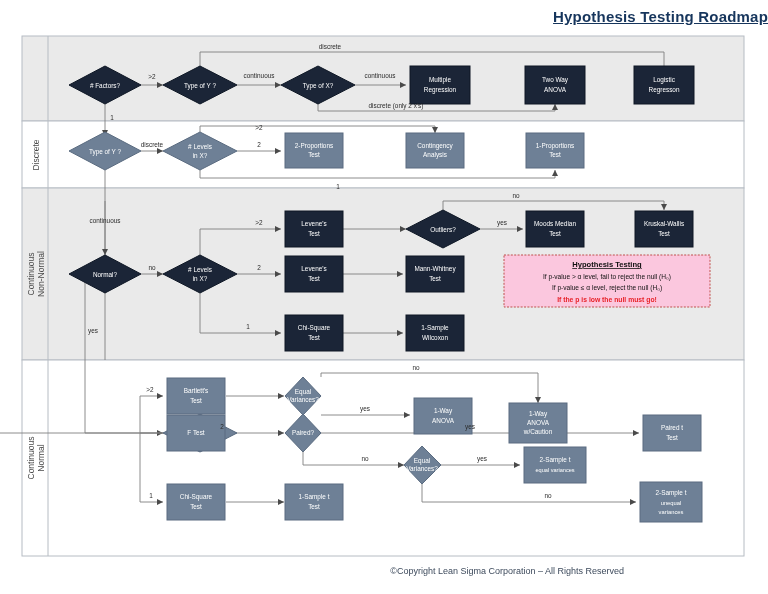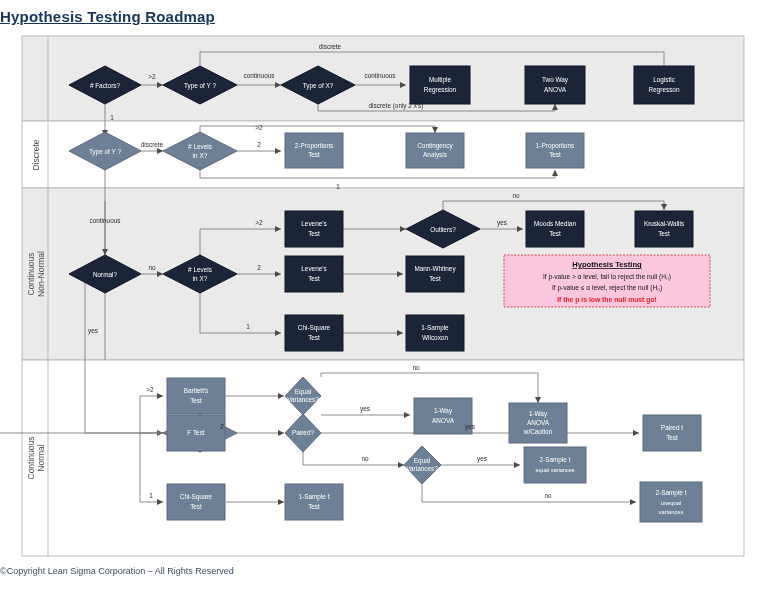--- a/index.html
+++ b/index.html
@@ -1,22 +1,22 @@
 <!DOCTYPE html>
 <html><head>
 <meta charset="utf-8">
 <style>
   html,body{margin:0;padding:0;background:#ffffff;}
   body{width:768px;height:594px;overflow:hidden;
        font-family:"Liberation Sans","DejaVu Sans",sans-serif;}
   #page{position:relative;width:768px;height:594px;}
-  #title{position:absolute;left:0;top:8px;width:768px;text-align:left;
+  #title{position:absolute;left:0;top:8px;width:768px;text-align:right;
          font-size:15px;font-weight:bold;color:#16355c;
          text-decoration:underline;letter-spacing:.2px;}
-  #footer{position:absolute;left:0;top:566px;width:624px;text-align:left;
+  #footer{position:absolute;left:0;top:566px;width:624px;text-align:right;
           font-size:9px;color:#3d4a5c;}
   #canvas{position:absolute;left:0;top:33px;}
   .bandlbl{font-size:8.5px;fill:#4a4a4a;}
   .nodetxt{font-size:6.4px;fill:#ffffff;text-anchor:middle;}
   .edgelbl{font-size:6.4px;fill:#2b2b2b;text-anchor:middle;}
   .pinkttl{font-size:7.6px;fill:#111;font-weight:bold;text-anchor:middle;
            text-decoration:underline;}
   .pinktxt{font-size:6.6px;fill:#111;text-anchor:middle;}
   .pinkred{font-size:6.8px;fill:#e8232a;font-weight:bold;text-anchor:middle;}
 </style>

